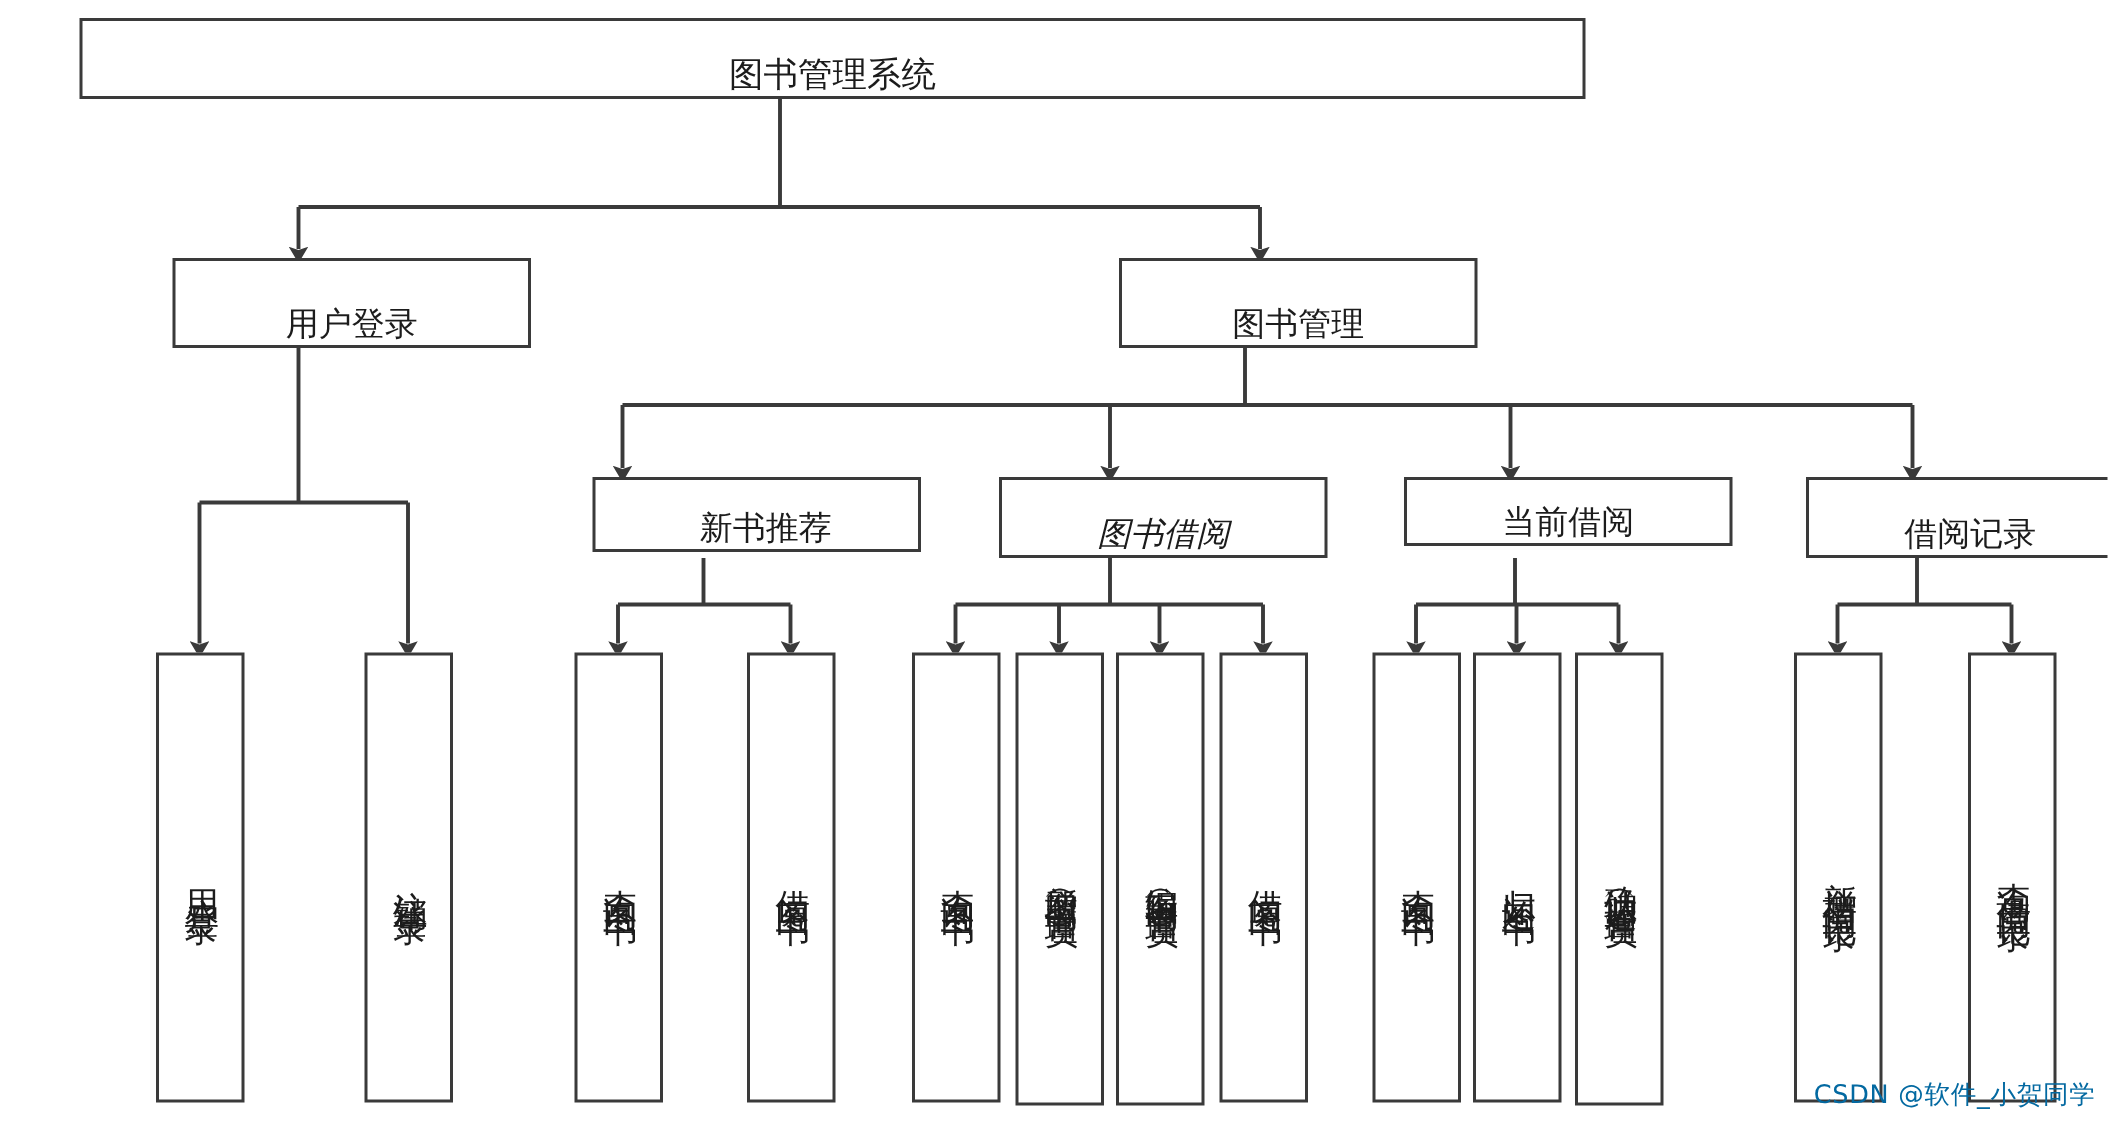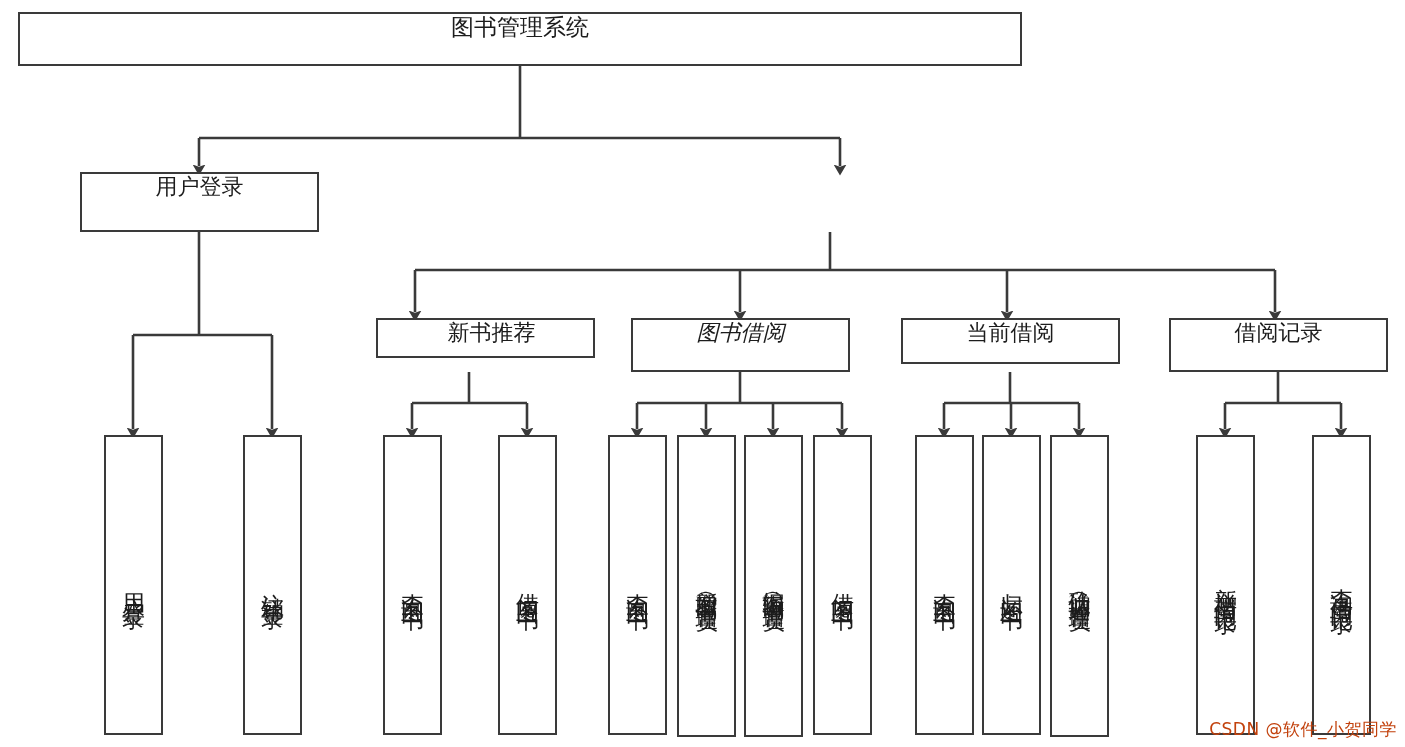--- a/index.html
+++ b/index.html
@@ -9,24 +9,25 @@
     color:#1a1a1a;
   }
   #canvas{position:absolute;inset:0;width:1405px;height:747px;}
   #links{position:absolute;left:0;top:0;width:1405px;height:747px;pointer-events:none;}
 
   .node{
     position:absolute;
     box-sizing:border-box;
     background:#ffffff;
     border:2.6px solid #3a3a3a;
-    display:flex;align-items:flex-start;justify-content:center;
+    display:flex;align-items:flex-end;justify-content:center;
     text-align:center;
     color:#1c1c1c;
     line-height:1.18;
+    margin-left:35px;
   }
   .node.lvl0{font-size:23px;}
   .node.lvl1{font-size:22px;}
   .node.lvl2{font-size:22px;}
 
   .leaf{
     position:absolute;
     box-sizing:border-box;
     background:#ffffff;
     border:2.6px solid #3a3a3a;
@@ -40,21 +41,21 @@
     letter-spacing:5px;
     line-height:1;
     white-space:nowrap;
   }
   .leaf.tall .vtext{letter-spacing:3px;font-size:22px;}
 
   #watermark{
     position:absolute;
     right:8px;bottom:6px;
     font-size:17px;
-    color:#c2410c;
+    color:#0369a1;
     letter-spacing:0.5px;
     white-space:nowrap;
     font-family:"DejaVu Sans","Liberation Sans",sans-serif;
   }
 </style>
 </head>
 <body>
 
 <div id="canvas">
 
@@ -109,22 +110,25 @@
     </g>
   </svg>
 
   <div class="node lvl0" style="left:18px;top:12px;width:1004px;height:54px;">
     <span>图书管理系统</span>
   </div>
 
   <div class="node lvl1" style="left:80px;top:172px;width:239px;height:60px;">
     <span>用户登录</span>
   </div>
+  <div class="node lvl1" style="left:711px;top:172px;width:239px;height:60px;">
+    <span>图书管理</span>
+  </div>
 
-  <div class="node lvl2" style="left:376px;top:318px;width:219px;height:40px;padding-left:12px;">
+  <div class="node lvl2" style="left:360px;top:318px;width:219px;height:50px;padding-left:12px;">
     <span>新书推荐</span>
   </div>
   <div class="node lvl2" style="left:631px;top:318px;width:219px;height:54px;font-style:italic;">
     <span>图书借阅</span>
   </div>
   <div class="node lvl2" style="left:901px;top:318px;width:219px;height:46px;">
     <span>当前借阅</span>
   </div>
   <div class="node lvl2" style="left:1169px;top:318px;width:219px;height:54px;">
     <span>借阅记录</span>

